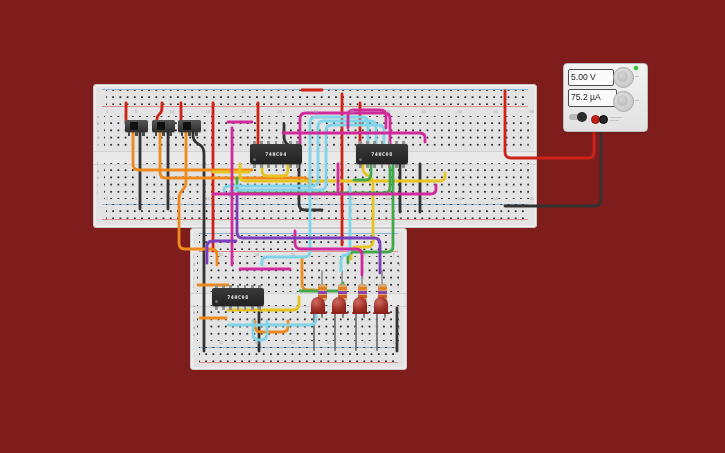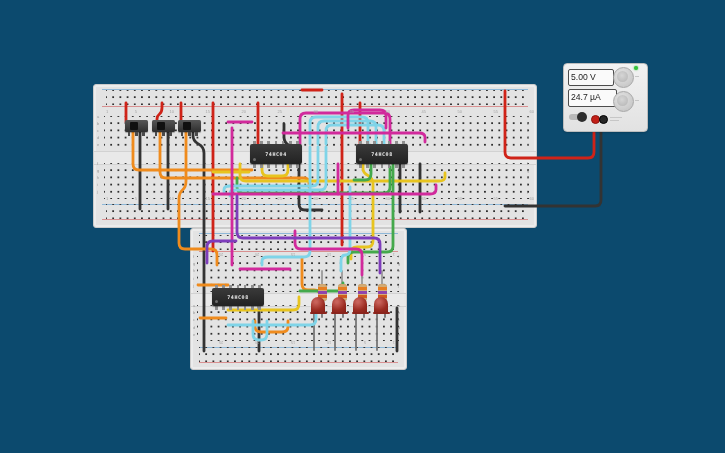--- a/index.html
+++ b/index.html
@@ -1,16 +1,16 @@
 <!DOCTYPE html>
 <html><head>
 <meta charset="utf-8">
 <style>
   html,body{margin:0;padding:0;background:#ffffff;}
-  .stage{position:relative;width:725px;height:453px;background:#0c4a6e;overflow:hidden;
+  .stage{position:relative;width:725px;height:453px;background:#7f1d1d;overflow:hidden;
          font-family:"Liberation Sans",sans-serif;}
   
   .board{position:absolute;background:#e3e3e3;border:1px solid #cbcbcb;border-radius:3px;
          box-shadow:inset 0 0 0 2px #ececec;}
   .holes{position:absolute;background-image:radial-gradient(circle,#2e2e2e 1.02px,rgba(0,0,0,0) 1.35px);
          background-size:7.2px 7.2px;background-position:3.6px 3.6px;}
   .railline{position:absolute;height:1px;left:8px;right:8px;}
   .railline.blue{background:#8fb8d8;}
   .railline.red{background:#d89090;}
   .gapline{position:absolute;height:1px;left:0;right:0;background:#d2d2d2;}
@@ -296,21 +296,21 @@
       <div class="colnum flip" style="left: 293.2px; top: 252px; position: absolute;">15</div>
       <div class="colnum flip" style="left: 293.2px; top: 340px; position: absolute;">15</div>
       <div class="colnum flip" style="left: 257.2px; top: 252px; position: absolute;">20</div>
       <div class="colnum flip" style="left: 257.2px; top: 340px; position: absolute;">20</div>
       <div class="colnum flip" style="left: 221.2px; top: 252px; position: absolute;">25</div>
       <div class="colnum flip" style="left: 221.2px; top: 340px; position: absolute;">25</div>
     </div>
 
   <div class="psu">
     <div class="psu-display" style="left:4px;top:5px;width:40px;height:13px;">5.00 V</div>
-    <div class="psu-display" style="left:4px;top:25px;width:43px;height:14px;">24.7 µA</div>
+    <div class="psu-display" style="left:4px;top:25px;width:43px;height:14px;">75.2 µA</div>
     <div class="psu-knob" style="left:49px;top:3px;"></div>
     <div class="psu-knob" style="left:49px;top:27px;"></div>
     <div class="psu-ind" style="left:70px;top:2px;"></div>
     <div class="psu-toggle" style="left:5px;top:50px;">
       <div class="tknob"></div>
     </div>
     <div class="terminal pos" style="left:27px;top:51px;"></div>
     <div class="terminal neg" style="left:34.5px;top:51px;"></div>
     <div class="psu-finetext" style="left:46px;top:53px;width:12px;"></div>
     <div class="psu-finetext" style="left:46px;top:56px;width:9px;"></div>

